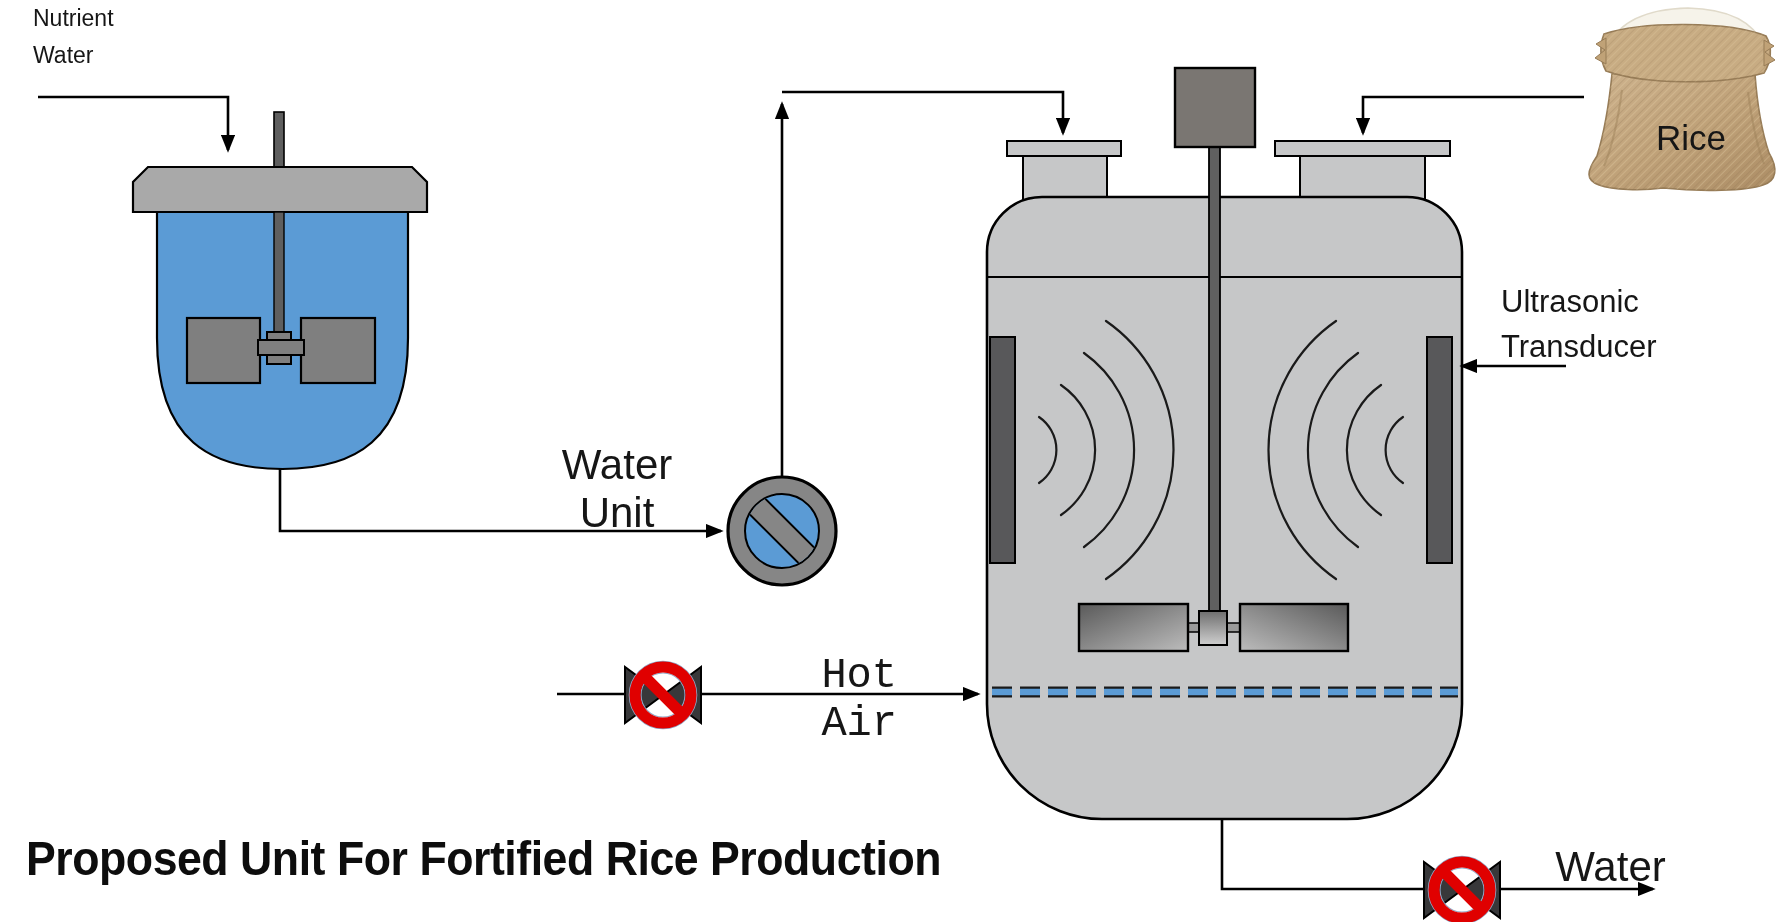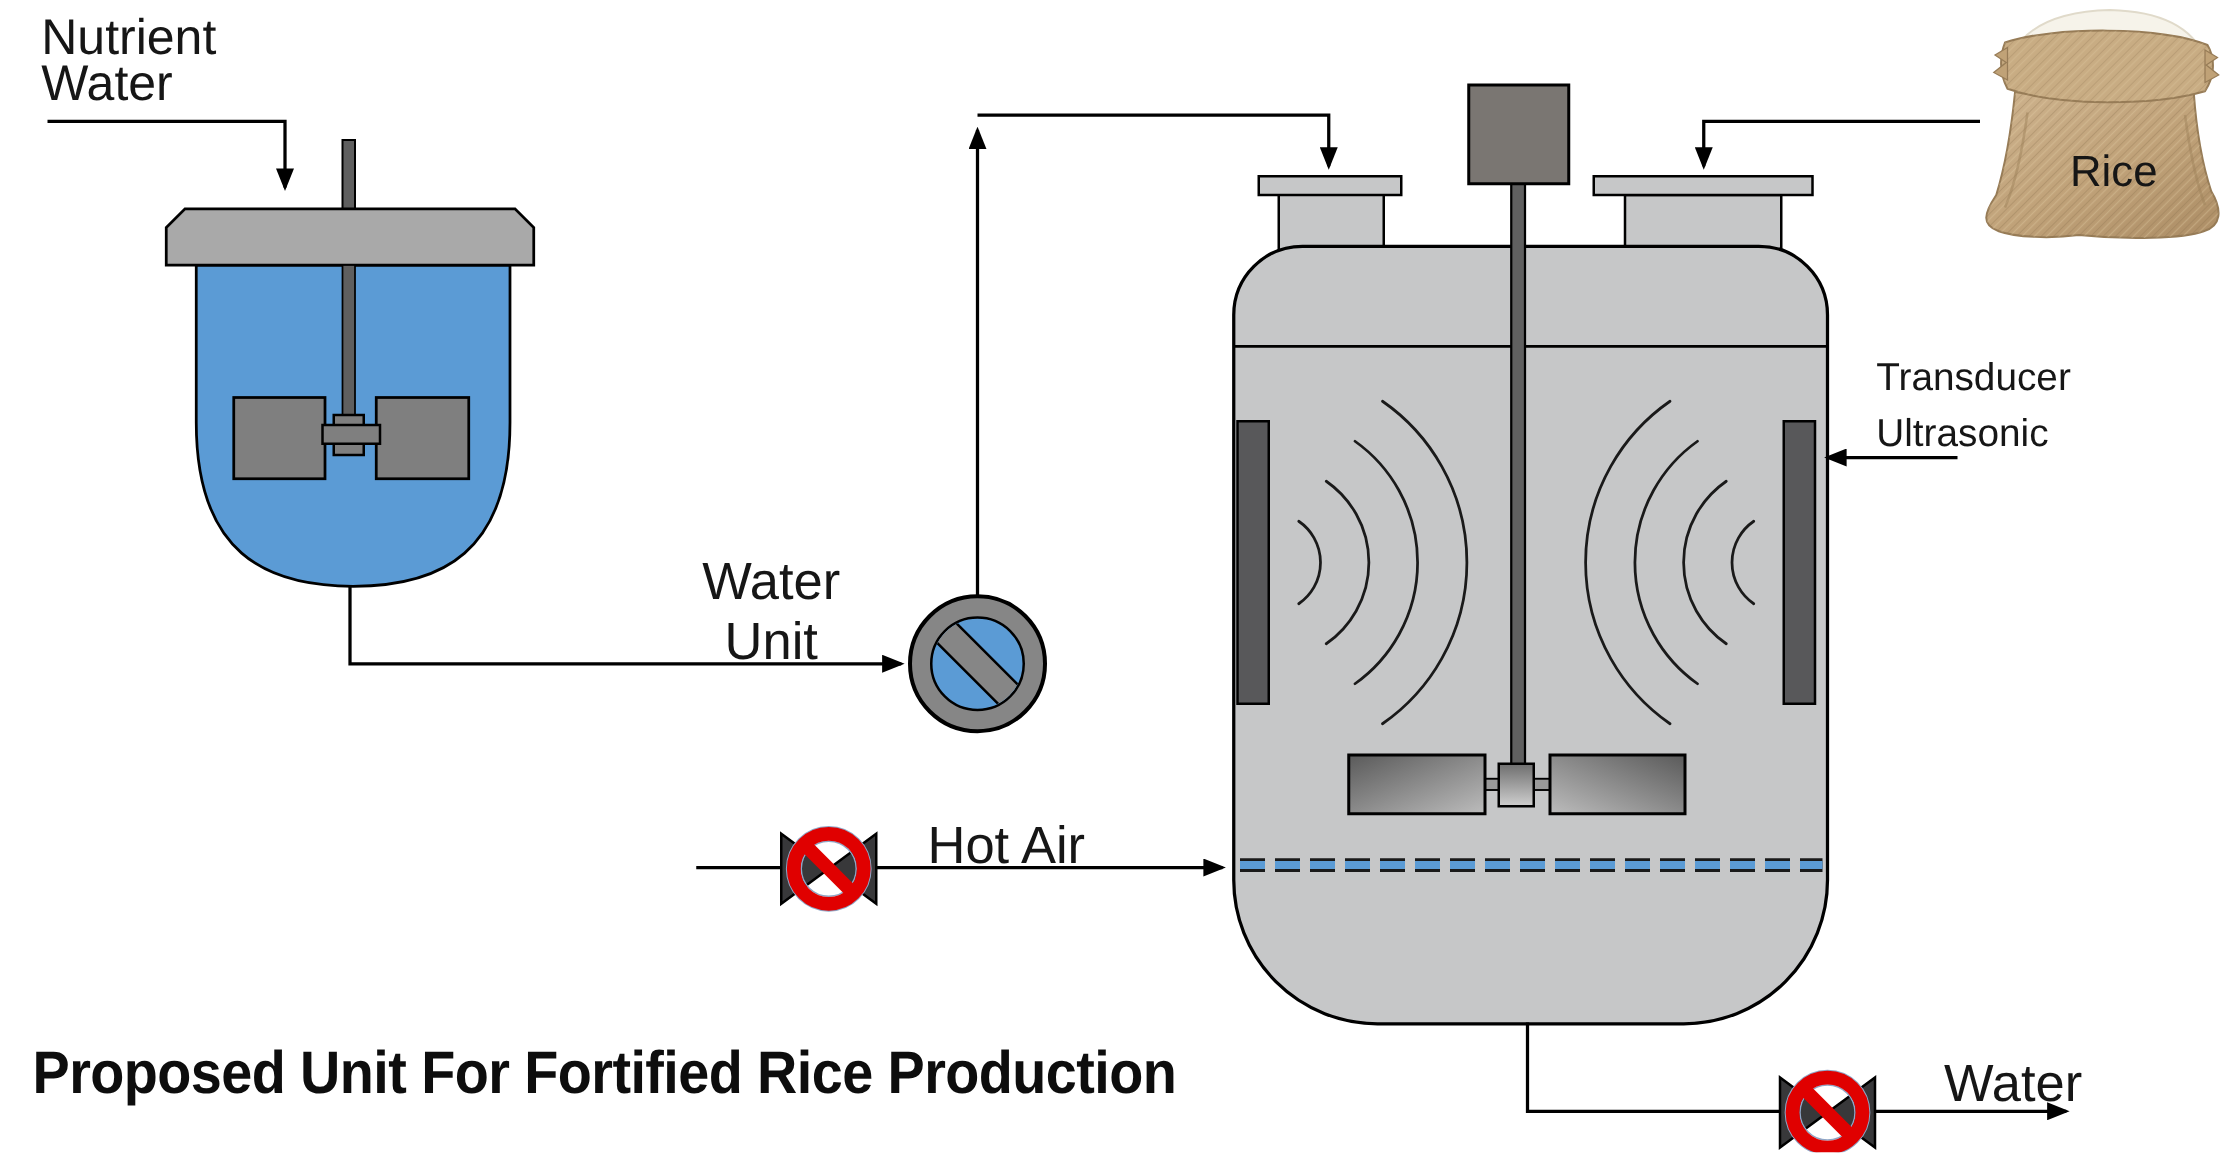--- a/index.html
+++ b/index.html
@@ -7,23 +7,23 @@
     position:relative;
     width:1784px;height:922px;
     background:#ffffff;
     overflow:hidden;
     font-family:"Liberation Sans","DejaVu Sans",sans-serif;
     color:#111;
   }
   #diagram-svg{position:absolute;left:0;top:0;}
   .lbl{position:absolute;color:#161616;font-size:42px;line-height:48px;}
   .lbl .ln{display:block;}
-  #lbl-nutrient{left:33px;top:12px;font-size:40px;line-height:37px;}
+  #lbl-nutrient{left:33px;top:0;font-size:23px;line-height:37px;}
   #lbl-waterpump{left:538px;top:441px;width:158px;text-align:center;}
-  #lbl-hotair{left:742px;top:652px;width:155px;text-align:left;}
+  #lbl-hotair{left:742px;top:652px;width:155px;text-align:right;font-family:Liberation Mono, monospace;}
   #lbl-ultra{left:1501px;top:279px;font-size:31px;line-height:45px;}
   #lbl-rice{left:1656px;top:114px;font-size:35px;text-align:center;}
   #lbl-water{left:1548px;top:843px;width:125px;text-align:center;}
   #main-title{
     position:absolute;left:26px;top:831px;
     font-size:48px;font-weight:bold;color:#0d0d0d;
     white-space:nowrap;letter-spacing:-0.5px;
     transform:scaleX(0.93);transform-origin:left top;
   }
 </style>
@@ -182,22 +182,22 @@
 </div>
 
 <div class="lbl" id="lbl-waterpump">
   <span class="ln">Water</span>
   <span class="ln">Unit</span>
 </div>
 
 <div class="lbl" id="lbl-hotair">Hot Air</div>
 
 <div class="lbl" id="lbl-ultra">
+  <span class="ln">Ultrasonic</span>
   <span class="ln">Transducer</span>
-  <span class="ln">Ultrasonic</span>
 </div>
 
 <div class="lbl" id="lbl-rice">Rice</div>
 
 <div class="lbl" id="lbl-water">Water</div>
 
 <div id="main-title">Proposed Unit For Fortified Rice Production</div>
 
 </div>
 

